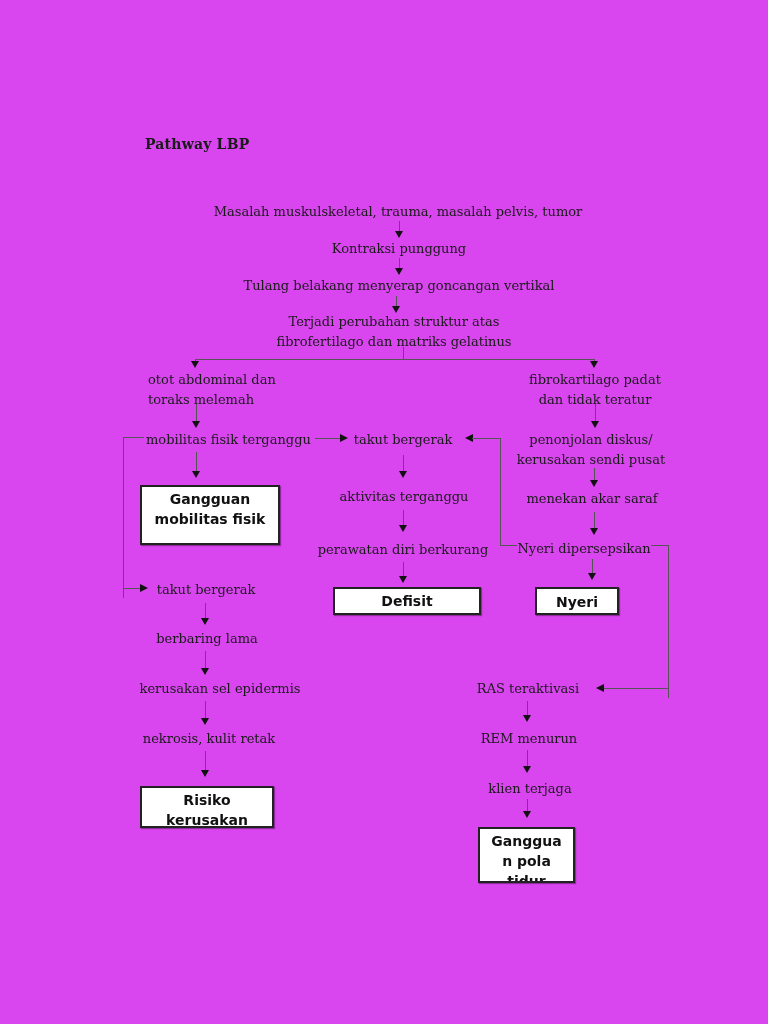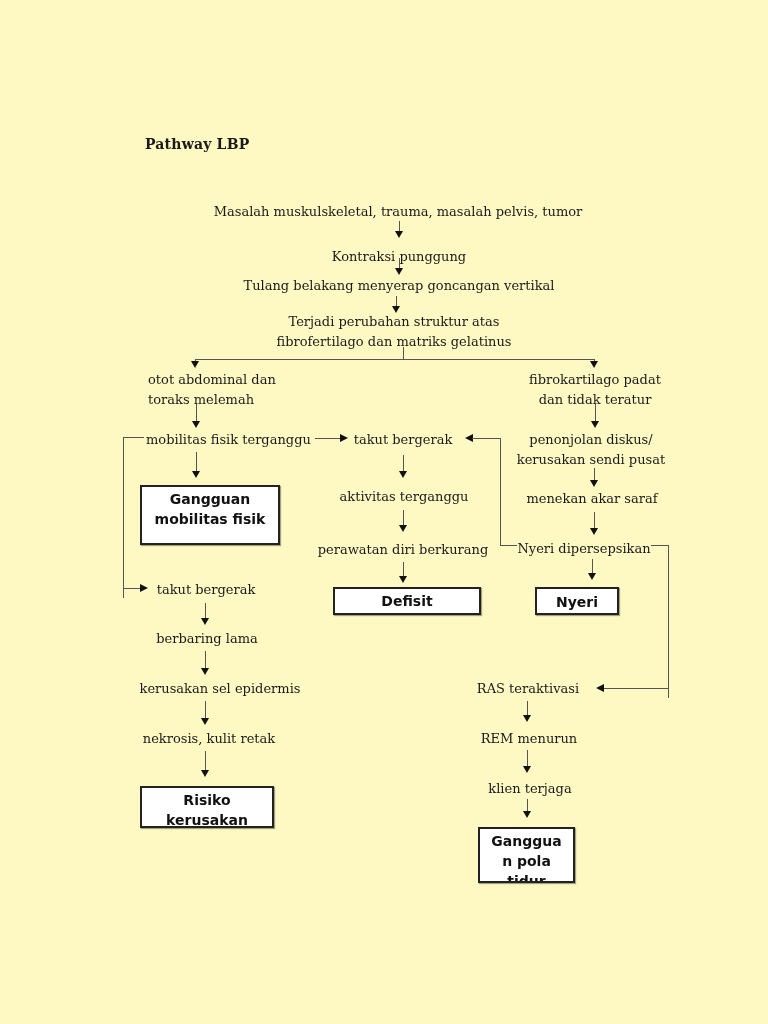--- a/index.html
+++ b/index.html
@@ -1,19 +1,19 @@
 <!DOCTYPE html>
 <html><head>
 <meta charset="utf-8">
 <style>
   html,body{margin:0;padding:0;background:#e8e8e8;}
   .page{
     position:relative;
     width:768px;height:1024px;
-    background:#fef9c3;
+    background:#d946ef;
     font-family:"DejaVu Serif","Liberation Serif",serif;
     color:#1a1a1a;
     overflow:hidden;
   }
   .doc-title{
     position:absolute;
     font-weight:bold;
     font-size:14px;
     letter-spacing:.2px;
   }
@@ -65,21 +65,21 @@
 </style>
 </head>
 <body>
 
 <div class="page">
 
   <div class="doc-title" style="left:145px;top:136px">Pathway LBP</div>
 
   <div class="node c" style="left:398px;top:202px">Masalah muskulskeletal, trauma, masalah pelvis, tumor</div>
   <div class="arr-v" style="left:395px;top:221px;height:17px"></div>
-  <div class="node c" style="left:399px;top:247px">Kontraksi punggung</div>
+  <div class="node c" style="left:399px;top:239px">Kontraksi punggung</div>
   <div class="arr-v" style="left:395px;top:258px;height:17px"></div>
   <div class="node c" style="left:399px;top:276px">Tulang belakang menyerap goncangan vertikal</div>
   <div class="arr-v" style="left:392px;top:296px;height:17px"></div>
   <div class="node c" style="left:394px;top:312px">Terjadi perubahan struktur atas
 fibrofertilago dan matriks gelatinus</div>
 
   <div class="vline" style="left:403px;top:347px;height:12px"></div>
   <div class="hline" style="left:195px;top:359px;width:400px"></div>
   <div class="arr-v" style="left:191px;top:359px;height:9px"></div>
   <div class="arr-v" style="left:590px;top:359px;height:9px"></div>

